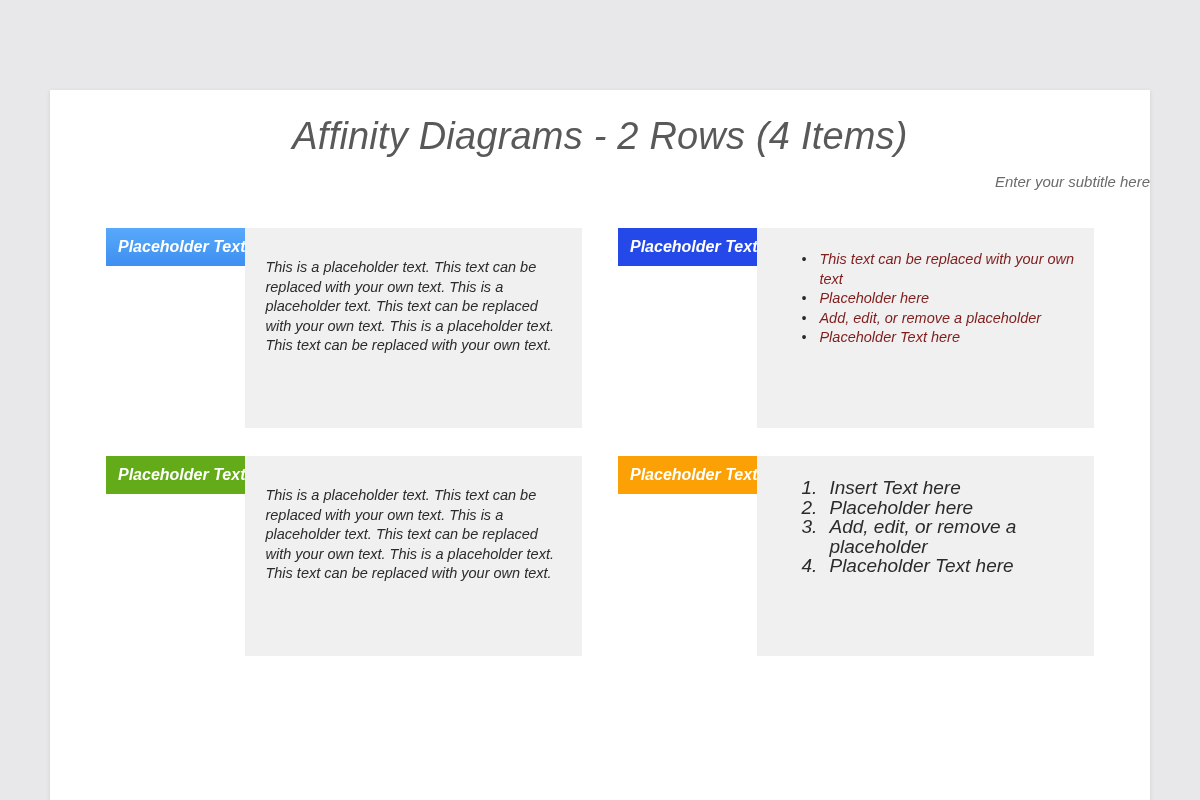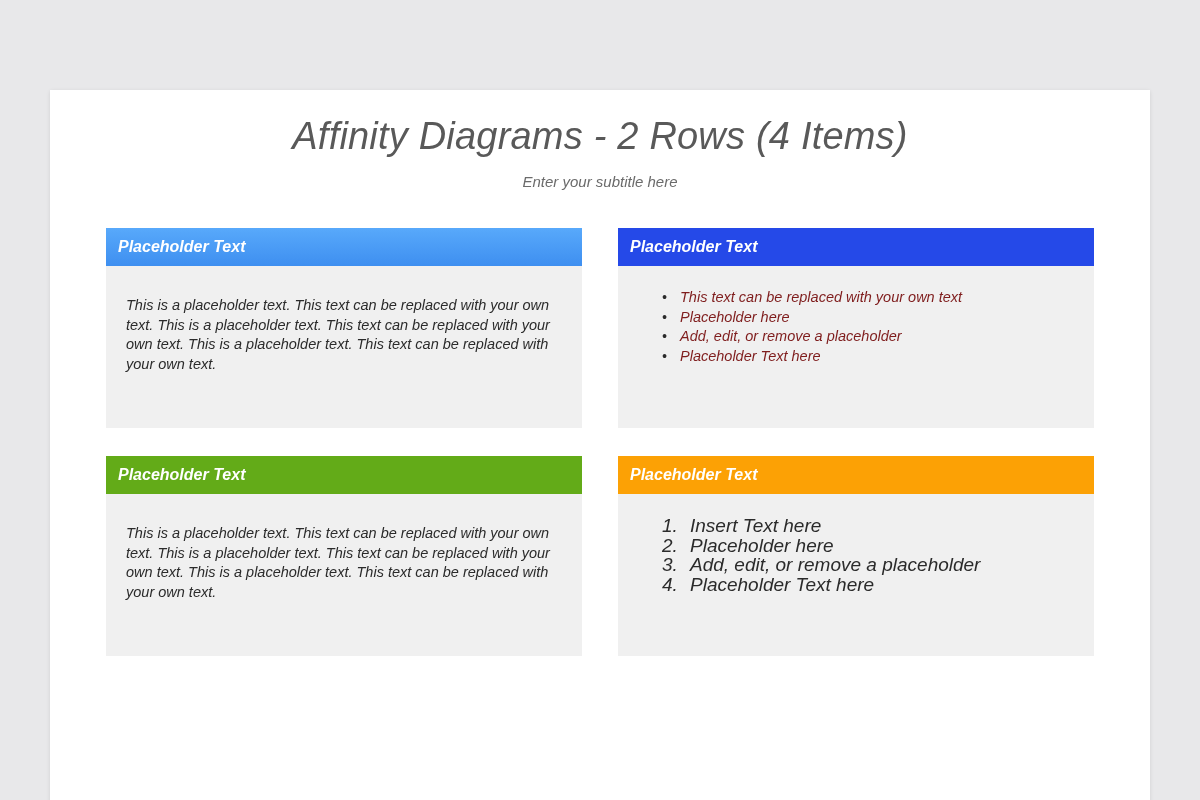--- a/index.html
+++ b/index.html
@@ -26,40 +26,39 @@
   .slide-title {
     text-align: center;
     font-size: 38px;
     color: #595959;
     font-weight: normal;
     margin: 0;
     padding-top: 25px;
     letter-spacing: 0.2px;
   }
   .slide-subtitle {
-    text-align: center;
+    text-align: right;
     font-size: 15px;
     color: #6b6b6b;
     margin: 0;
     padding-top: 15px;
   }
   .grid {
     position: absolute;
     left: 56px;
     top: 138px;
     width: 988px;
     display: grid;
     grid-template-columns: 476px 476px;
     grid-template-rows: 200px 200px;
     column-gap: 36px;
     row-gap: 28px;
   }
   .card {
     display: flex;
-    flex-direction: column;
     border-radius: 7px;
   }
   .card-header {
     height: 38px;
     display: flex;
     align-items: center;
     padding-left: 12px;
     box-sizing: border-box;
   }
   .card-header-label {

